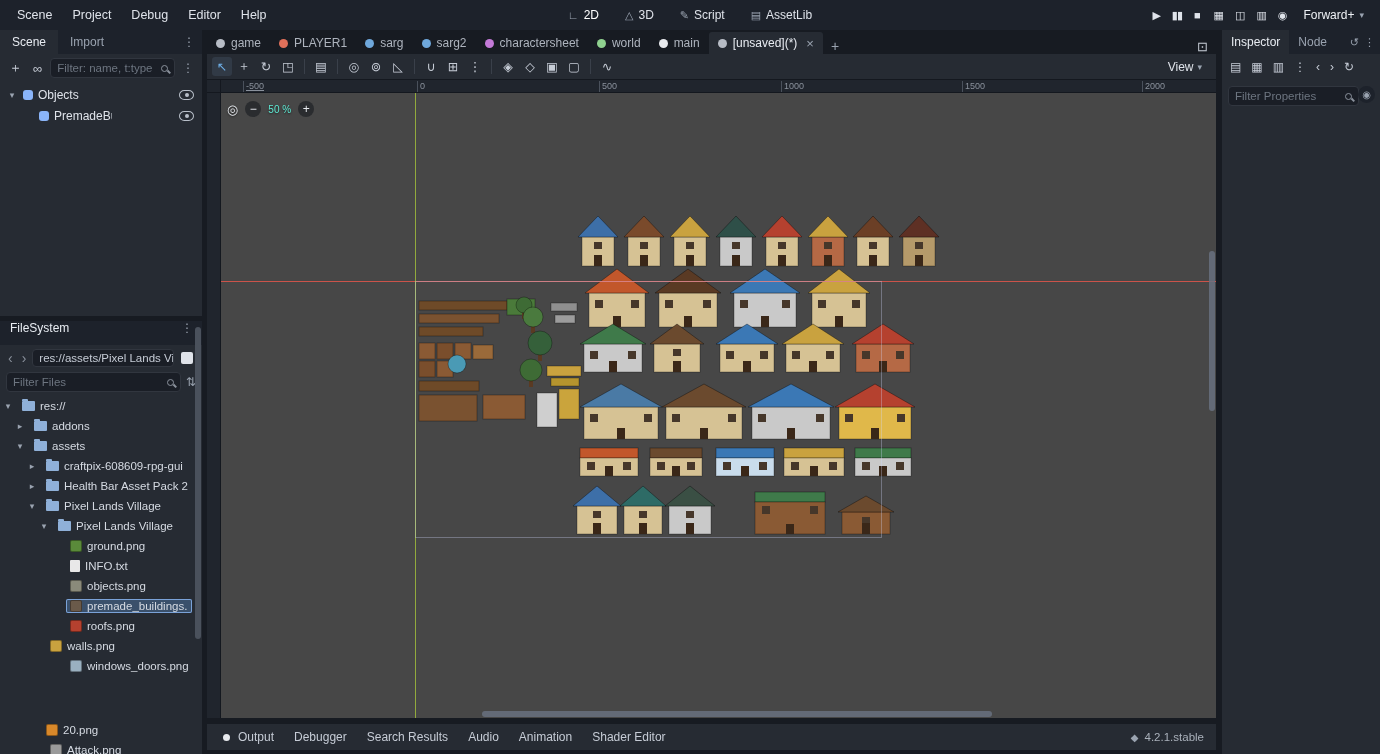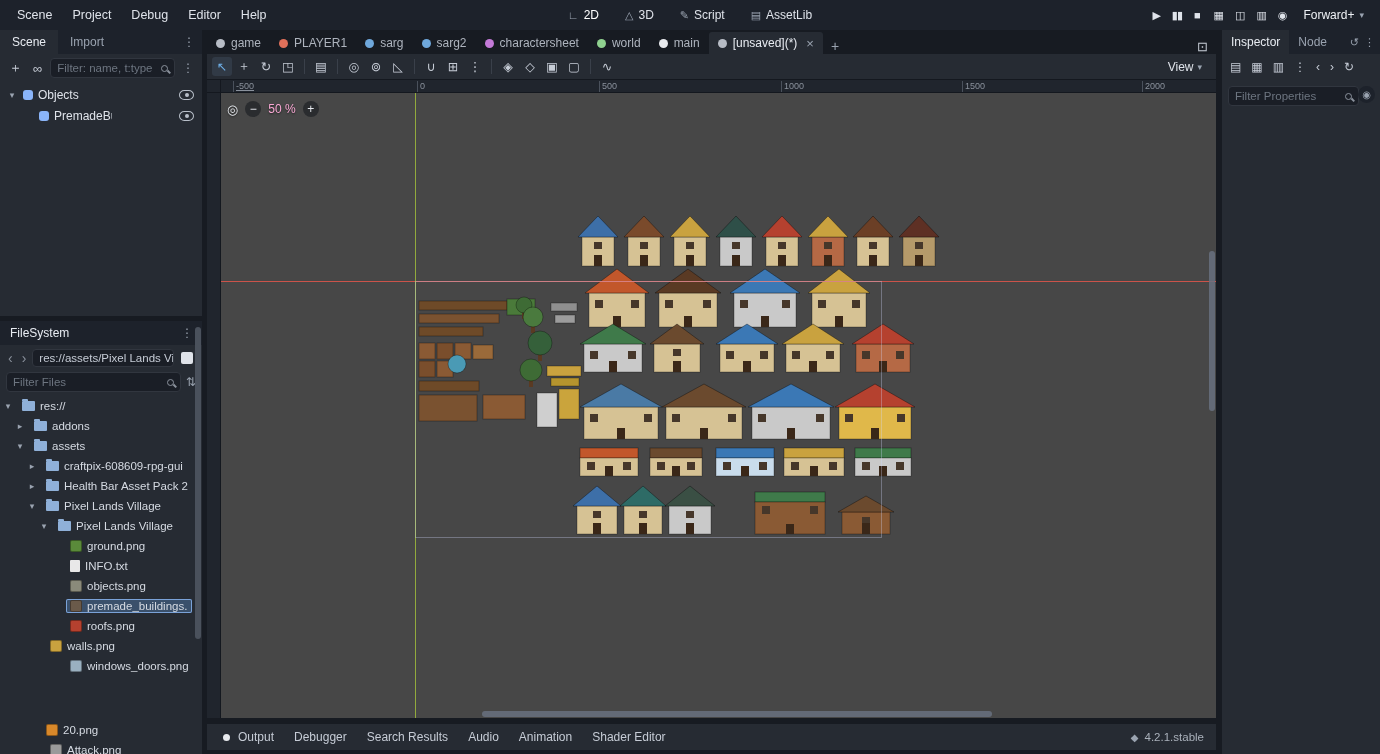--- a/index.html
+++ b/index.html
@@ -43,21 +43,21 @@
 
   .tree{flex:1;overflow:hidden;padding-top:2px}
   .trow{display:flex;align-items:center;height:21px;gap:5px;padding-right:8px}
   .exp{width:12px;text-align:center;color:#9aa3b0;font-size:9px;flex:0 0 auto}
   .nodedot{width:10px;height:10px;border-radius:3px;flex:0 0 auto}
   .tlbl{flex:1;font-size:12px;color:#dfe3ea;white-space:nowrap;overflow:hidden}
   .eye{width:15px;height:10px;border:1.5px solid #b8bfc9;border-radius:70% 70% 70% 70%/100% 100% 100% 100%;
     position:relative;display:inline-block;flex:0 0 auto}
   .eye::after{content:"";position:absolute;left:50%;top:50%;width:4px;height:4px;margin:-2px 0 0 -2px;background:#b8bfc9;border-radius:50%}
 
-  .fs-title-row{height:24px;display:flex;align-items:center;background:#1d222b;padding:0 2px 0 10px;
+  .fs-title-row{height:24px;display:flex;background:#1d222b;padding:0 2px 0 10px;
     font-size:12px;color:#e8ecf2;flex:0 0 auto}
   .crumb-row{display:flex;align-items:center;gap:3px;padding:4px 5px;flex:0 0 auto}
   .nav-arrow{color:#8a919c;padding:0 3px;font-size:14px}
   .path-box{flex:1;background:#1a1e26;border:1px solid #31363f;border-radius:4px;padding:2px 6px;
     font-size:11.5px;color:#c6ccd6;white-space:nowrap;overflow:hidden;min-width:0}
   .split-ic{width:12px;height:12px;background:#dfe3ea;border-radius:2px;margin:0 4px;flex:0 0 auto}
   .fs-filter-row{display:flex;align-items:center;gap:5px;padding:1px 6px 4px 6px;flex:0 0 auto}
   .sort-ic{color:#9aa3b0;font-size:12px}
   .fs-rows{flex:1;overflow:hidden;position:relative}
   .frow{display:flex;align-items:center;height:20px;gap:4px;padding-right:10px}
@@ -96,21 +96,21 @@
   .rlabelv{position:absolute;left:11px;font-size:9px;color:#8a919c;transform:rotate(-90deg);transform-origin:0 0;
     border-bottom:1px solid #4a515c;padding-left:2px;height:11px;line-height:10px;white-space:nowrap}
   .viewport{position:absolute;left:14px;top:13px;right:0;bottom:0;overflow:hidden}
   .axis-x{position:absolute;left:0;right:0;top:188px;height:1px;background:#d9544a;opacity:.9}
   .axis-y{position:absolute;top:0;bottom:0;left:194px;width:1px;background:#9ab53c;opacity:.9}
   .sel-rect{position:absolute;left:194px;top:188px;width:467px;height:257px;border:1px solid rgba(210,218,255,.32)}
   .zoom-ctrl{position:absolute;left:6px;top:8px;display:flex;align-items:center;gap:7px;z-index:5}
   .zcenter{color:#e6e9ee;font-size:13px;text-shadow:0 1px 2px rgba(0,0,0,.6)}
   .zbtn{width:16px;height:16px;border-radius:50%;background:rgba(18,22,28,.55);display:flex;align-items:center;
     justify-content:center;font-size:12px;color:#e6e9ee}
-  .zval{font-size:12px;color:#f9a8d4;text-shadow:0 1px 2px rgba(0,0,0,.6)}
+  .zval{font-size:10px;color:#5eead4;text-shadow:0 1px 2px rgba(0,0,0,.6)}
   .hscroll{position:absolute;left:261px;bottom:1px;width:510px;height:6px;background:#6a7last;border-radius:3px}
   .hscroll,.vscroll{background:#687180;border-radius:3px;opacity:.85;position:absolute}
   .hscroll{left:261px;bottom:1px;width:510px;height:6px}
   .vscroll{right:1px;top:158px;width:6px;height:160px}
 
   .status-bar{height:26px;background:#262b33;display:flex;align-items:center;padding:0 6px;gap:2px;
     flex:0 0 auto;margin-top:6px}
   .sb-item{padding:3px 10px;color:#c6ccd6;font-size:12px;display:flex;align-items:center;gap:8px}
   .sbdot{width:7px;height:7px;border-radius:50%;background:#e8eaee}
   .sb-right{margin-left:auto;display:flex;align-items:center;gap:6px;color:#9aa3b0;padding-right:6px}
@@ -435,21 +435,21 @@
           <span class="spacer"></span>
           <div class="view-btn">
             <span>View</span>
             <span class="caret">▾</span>
           </div>
         </div>
 
       <div class="viewport-wrap">
         <div class="ruler-corner"></div>
         <div class="ruler-top" id="ruler-top">
-            <span class="rlabel" style="left: 12px; text-decoration: underline;">-500</span>
+            <span class="rlabel" style="left: 22px; text-decoration: underline;">-500</span>
             <span class="rlabel" style="left: 196px;">0</span>
             <span class="rlabel" style="left: 378px;">500</span>
             <span class="rlabel" style="left: 560px;">1000</span>
             <span class="rlabel" style="left: 741px;">1500</span>
             <span class="rlabel" style="left: 921px;">2000</span>
           </div>
         <div class="ruler-left" id="ruler-left">
             <span class="rlabelv" style="top: 372px;">500</span>
             <span class="rlabelv" style="top: 552px;">1000</span>
           </div>

